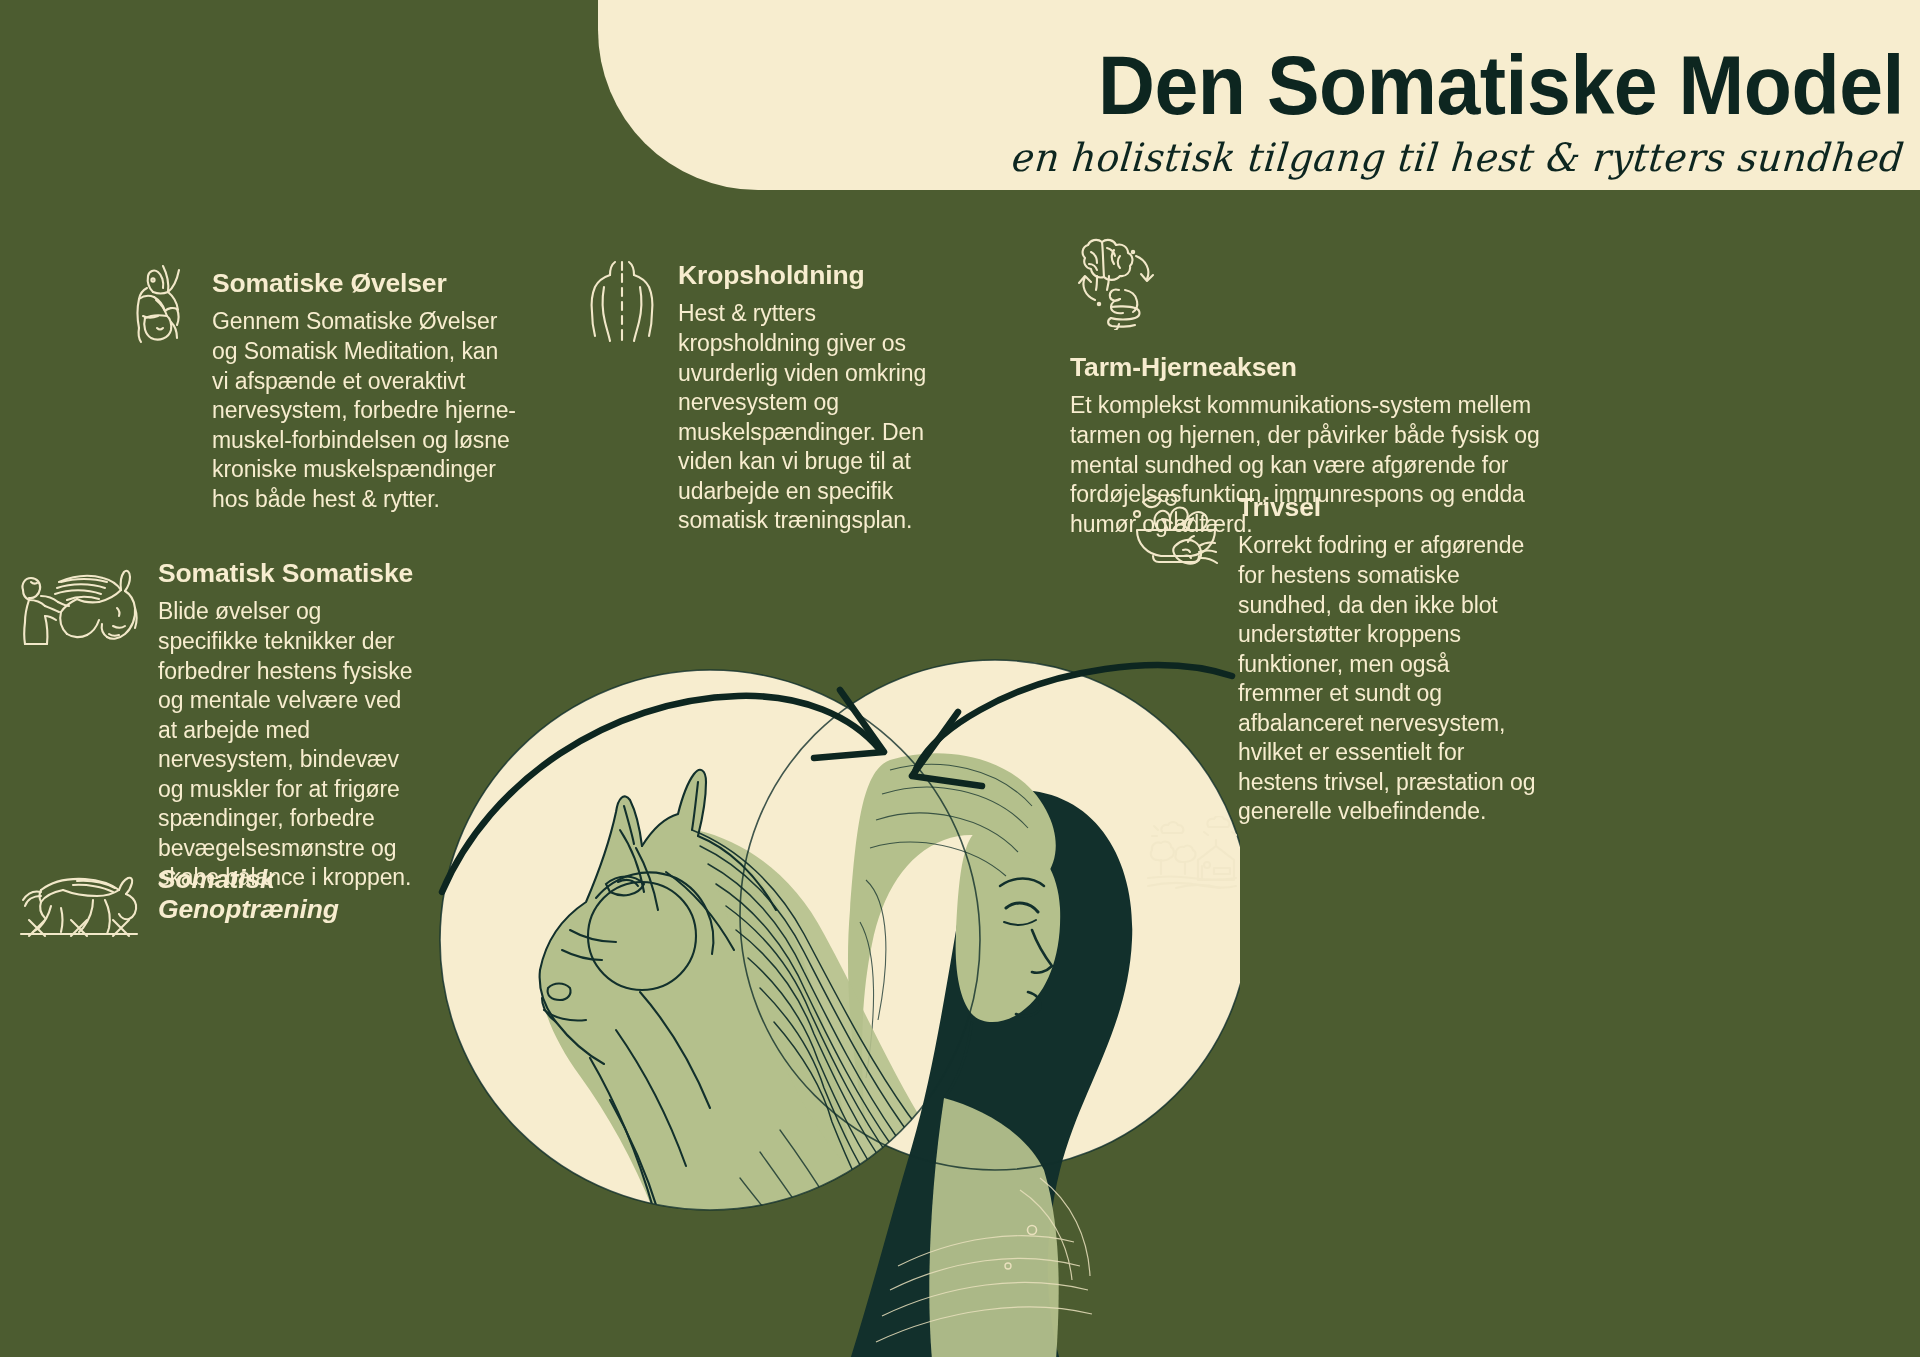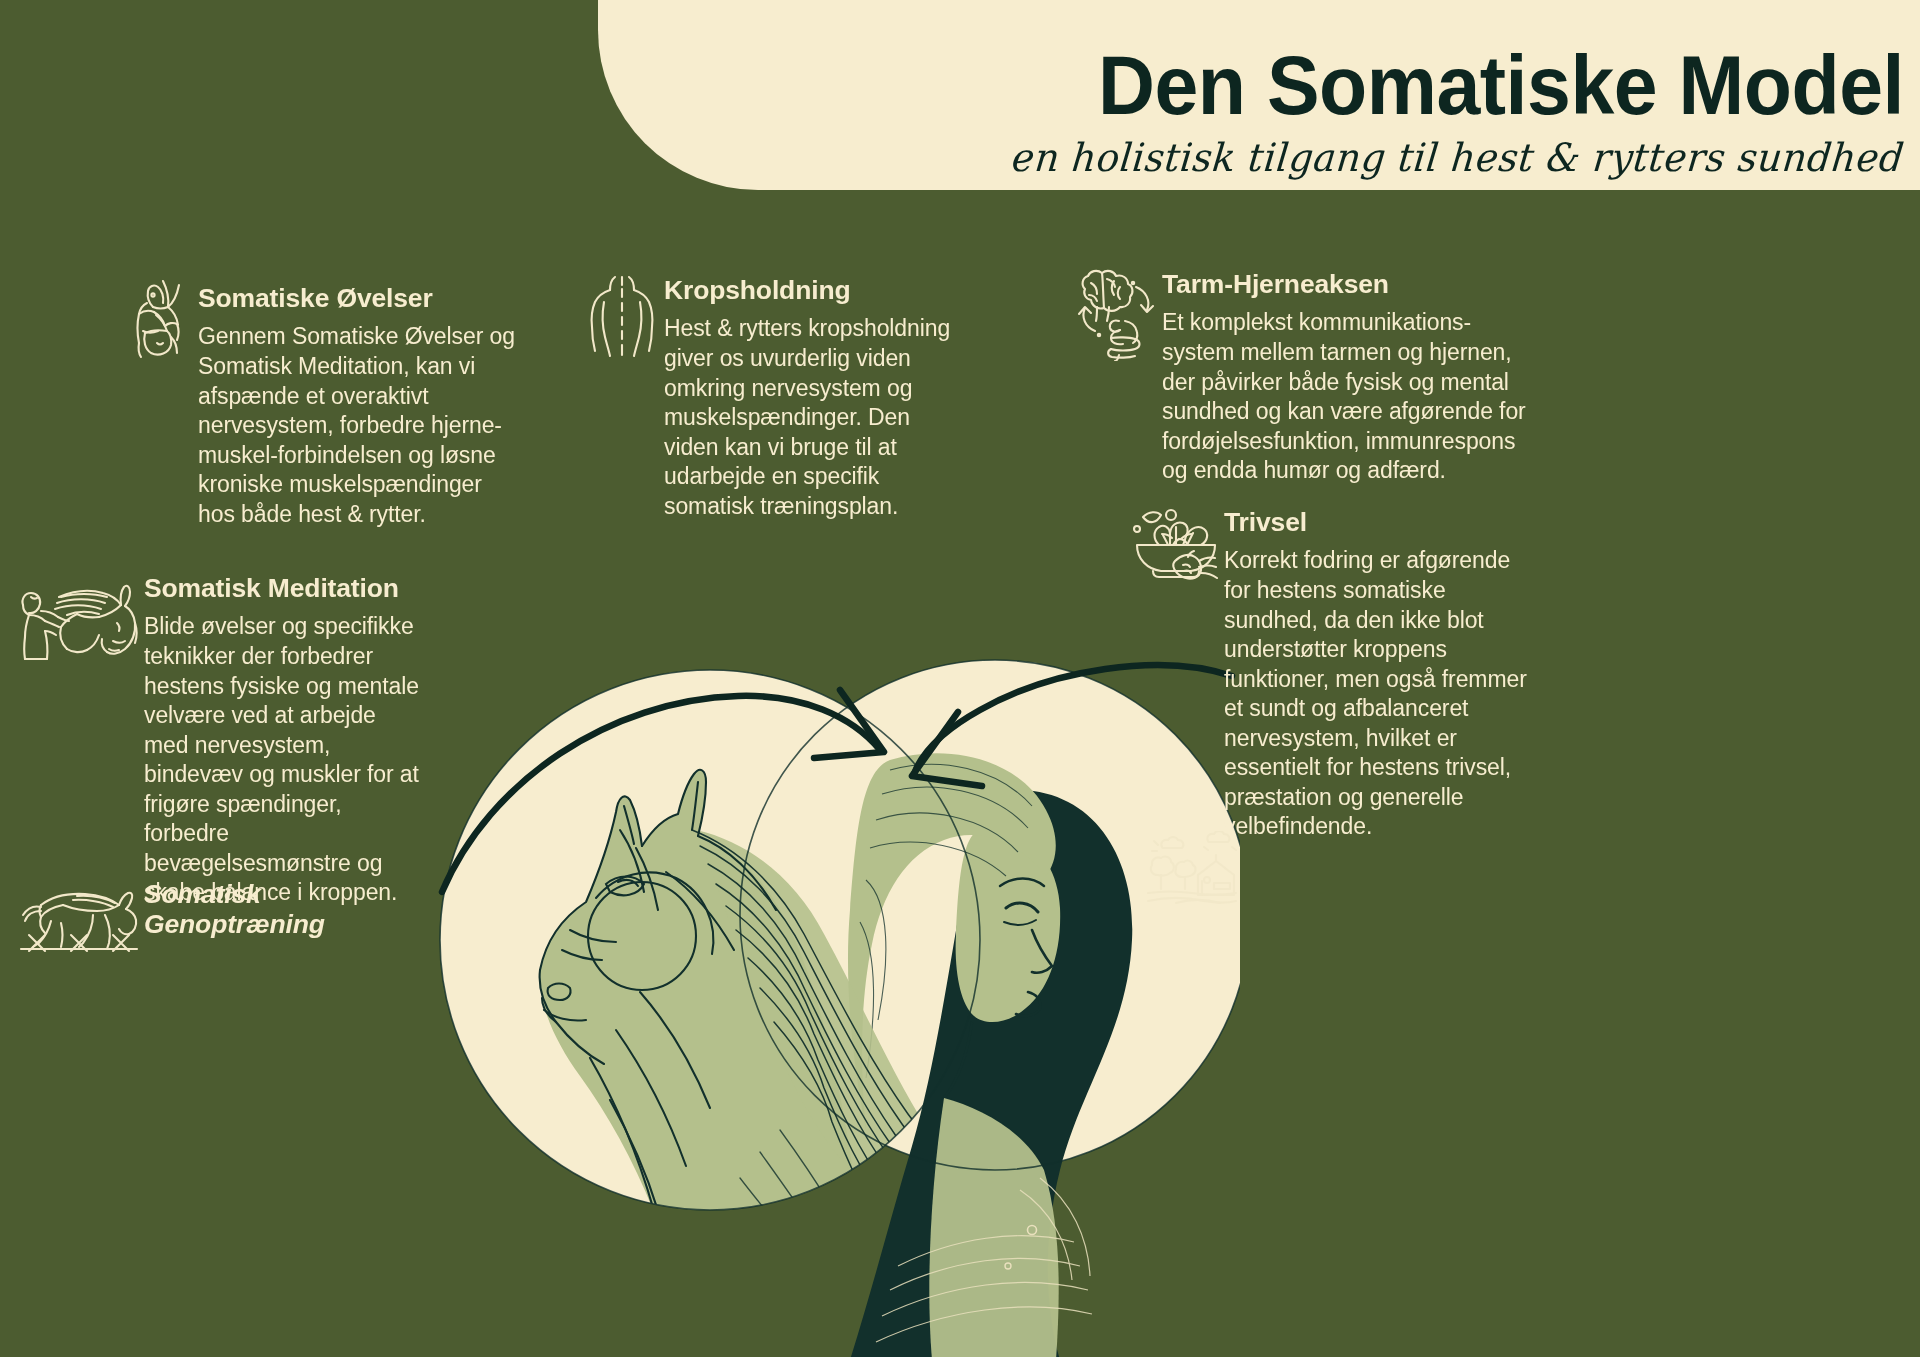--- a/index.html
+++ b/index.html
@@ -67,22 +67,21 @@
     height: 830px;
     z-index: 1;
   }
   #center-art svg { display: block; }
 
   
   .feature {
     position: absolute;
     z-index: 3;
     display: flex;
-    gap: 0;
-    margin-top: 15px;
+    gap: 14px;
   }
   .feature .icon-wrap {
     flex: 0 0 auto;
     display: flex;
     align-items: flex-start;
     justify-content: center;
     padding-top: 4px;
   }
   .feature .txt { flex: 1 1 auto; min-width: 0; }
   .f-title {
@@ -102,21 +101,21 @@
 
   
   #feat-ovelser      { left: 120px;  top: 256px;  width: 400px; }
   #feat-ovelser .icon-wrap { width: 78px; }
   #feat-ovelser .txt { padding-top: 12px; }
 
   #feat-kropsholdning { left: 580px; top: 252px; width: 380px; justify-content: space-between; }
   #feat-kropsholdning .icon-wrap { width: 84px; }
   #feat-kropsholdning .txt { padding-top: 8px; }
 
-  #feat-tarm         { left: 1070px; top: 246px;  width: 470px; }
+  #feat-tarm         { left: 1070px; top: 230px;  width: 470px; flex-direction: column; }
   #feat-tarm .icon-wrap { width: 92px; }
   #feat-tarm .txt { padding-top: 8px; }
 
   #feat-fodring      { left: 1128px; top: 484px;  width: 412px; }
   #feat-fodring .icon-wrap { width: 96px; }
   #feat-fodring .txt { padding-top: 8px; }
 
   #feat-behandling   { left: 14px;   top: 552px;  width: 412px; }
   #feat-behandling .icon-wrap { width: 130px; }
   #feat-behandling .txt { padding-top: 6px; }
@@ -459,21 +458,21 @@
       <path d="M30 88 C 31 78 30 68 28 60"></path>
       <path d="M12 44 C 18 44 24 46 28 50"></path>
       <path d="M28 50 C 33 52 38 54 42 56"></path>
       <path d="M24 40 C 30 40 36 42 41 46"></path>
       <path d="M41 46 C 45 48 49 50 52 50"></path>
       <path d="M28 60 C 32 60 36 62 39 64"></path>
       <path d="M14 26 C 16 28 18 28 20 27"></path>
     </svg>
   </div>
   <div class="txt">
-    <div class="f-title">Somatisk Meditation</div>
+    <div class="f-title">Somatisk Somatiske</div>
     <div class="f-body">Blide øvelser og specifikke teknikker der forbedrer hestens fysiske og mentale velvære ved at arbejde med nervesystem, bindevæv og muskler for at frigøre spændinger, forbedre bevægelsesmønstre og skabe balance i kroppen.</div>
   </div>
 </div>
 
 <div class="feature" id="feat-genoptraening">
   <div class="icon-wrap">
     <svg class="ico" width="124" height="76" viewBox="0 0 124 76">
 
       <path d="M24 28 C 34 20 50 16 68 17 C 82 18 94 22 102 28"></path>
       <path d="M102 28 C 104 22 107 18 111 16 C 114 15 116 17 115 21 C 114 25 112 29 109 32"></path>

